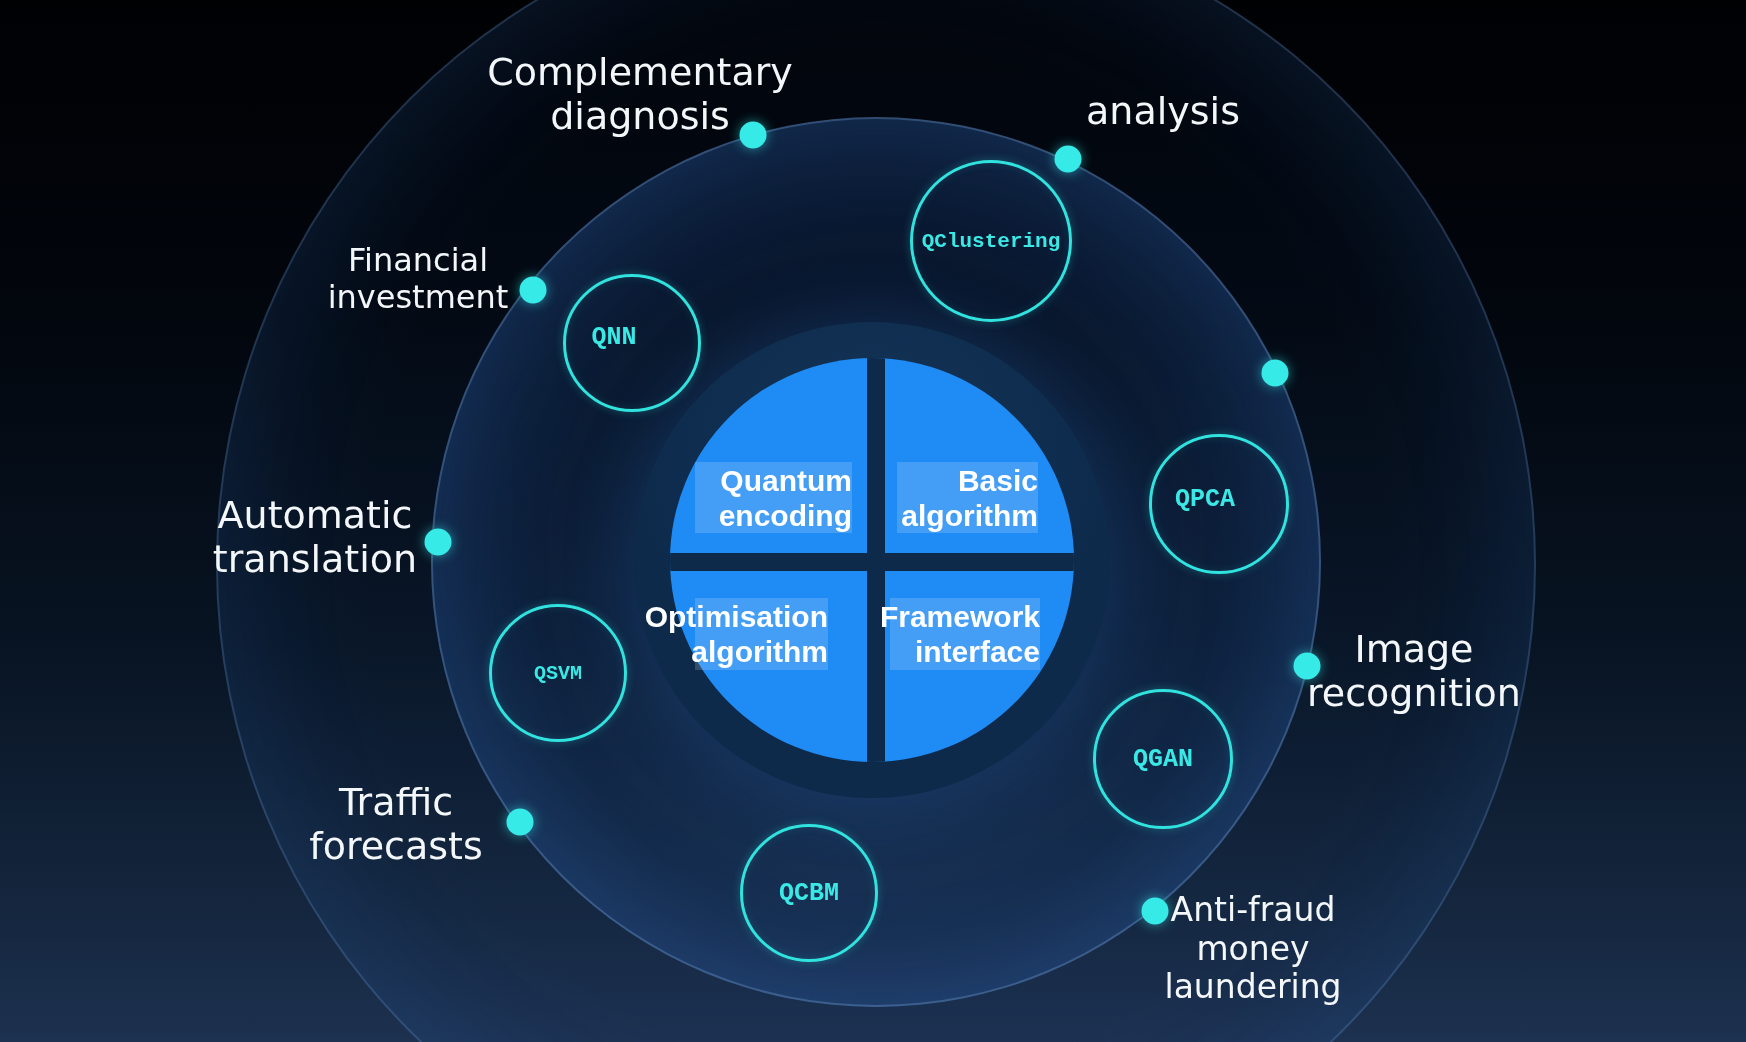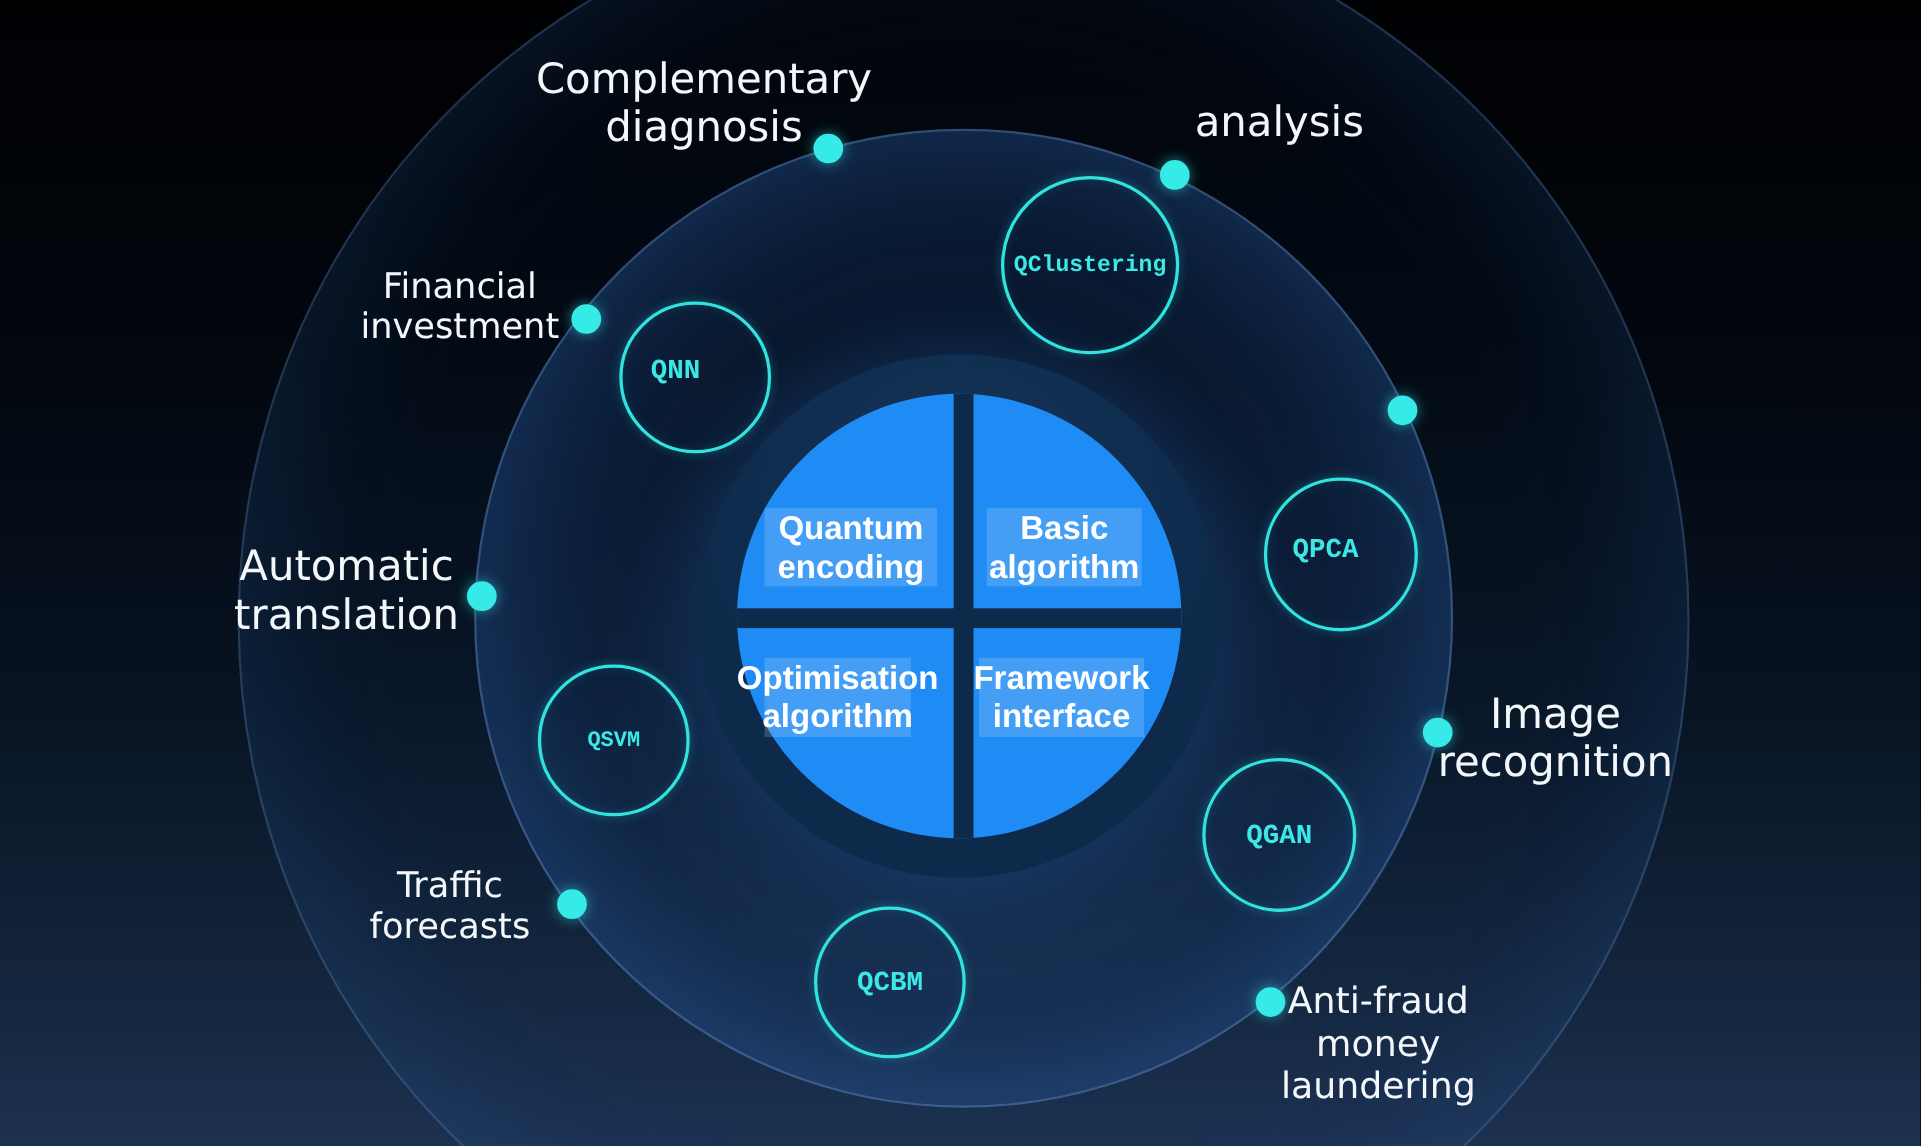--- a/index.html
+++ b/index.html
@@ -26,21 +26,21 @@
     background: radial-gradient(circle at 50% 28%, #143457 0%, #0d2a4b 60%);
     box-shadow: 0 0 70px rgba(35,95,170,.28);
   }
   .core-inner {
     position:absolute; left:670px; top:358px; width:404px; height:404px; border-radius:50%;
     background:#1F8BF4; overflow:hidden;
   }
   .core-bar-v { position:absolute; left:197px; top:0; width:18px; height:100%; background:#0d2a4b; }
   .core-bar-h { position:absolute; top:195px; left:0; width:100%; height:18px; background:#0d2a4b; }
   .q-label {
-    position:absolute; display:flex; flex-direction:column; align-items:center; justify-content:center;
+    position:absolute; display:flex; flex-direction:column; align-items:flex-end; justify-content:center;
     background:rgba(255,255,255,.17); color:#ffffff; text-align:center;
     font-family:"Liberation Sans", sans-serif; font-weight:bold; font-size:30px; line-height:35px;
   }
   .q-label span { display:block; white-space:nowrap; }
   .q-quantum     { left:695px; top:462px; width:157px; height:71px; }
   .q-basic       { left:897px; top:462px; width:141px; height:71px; }
   .q-optimis     { left:695px; top:598px; width:133px; height:72px; }
   .q-framework   { left:890px; top:598px; width:150px; height:72px; }
   .alg-circle {
     position:absolute; border:3px solid #30E3DF; border-radius:50%;
@@ -129,21 +129,21 @@
     <div class="app-label" style="left: 315px; top: 537px; font-size: 38px;">
       <span>Automatic</span>
       <span>translation</span>
     </div>
     <div class="app-dot" style="left: 1307px; top: 666px;"></div>
     <div class="app-label" style="left: 1414px; top: 671px; font-size: 38px;">
       <span>Image</span>
       <span>recognition</span>
     </div>
     <div class="app-dot" style="left: 520px; top: 822px;"></div>
-    <div class="app-label" style="left: 409px; top: 824px; font-size: 32px; text-align: center;">
+    <div class="app-label" style="left: 396px; top: 824px; font-size: 38px; text-align: center;">
       <span>Traffic</span>
       <span>forecasts</span>
     </div>
     <div class="app-dot" style="left: 1155px; top: 911px;"></div>
     <div class="app-label" style="left: 1253px; top: 949px; font-size: 33px;">
       <span>Anti-fraud</span>
       <span>money</span>
       <span>laundering</span>
     </div>
   </div>

